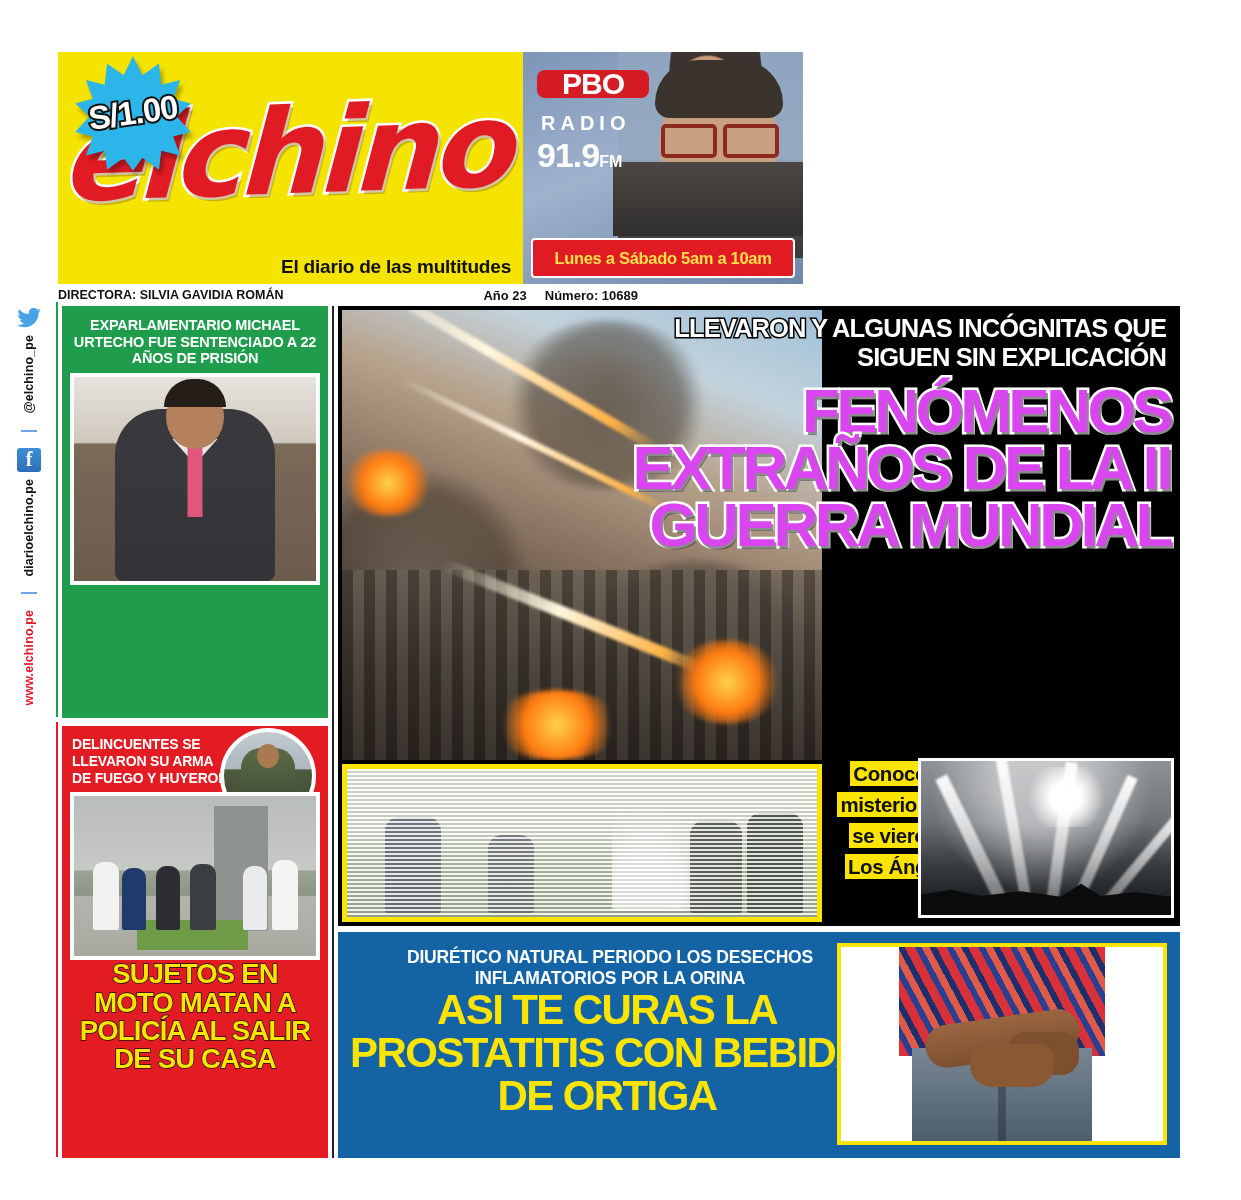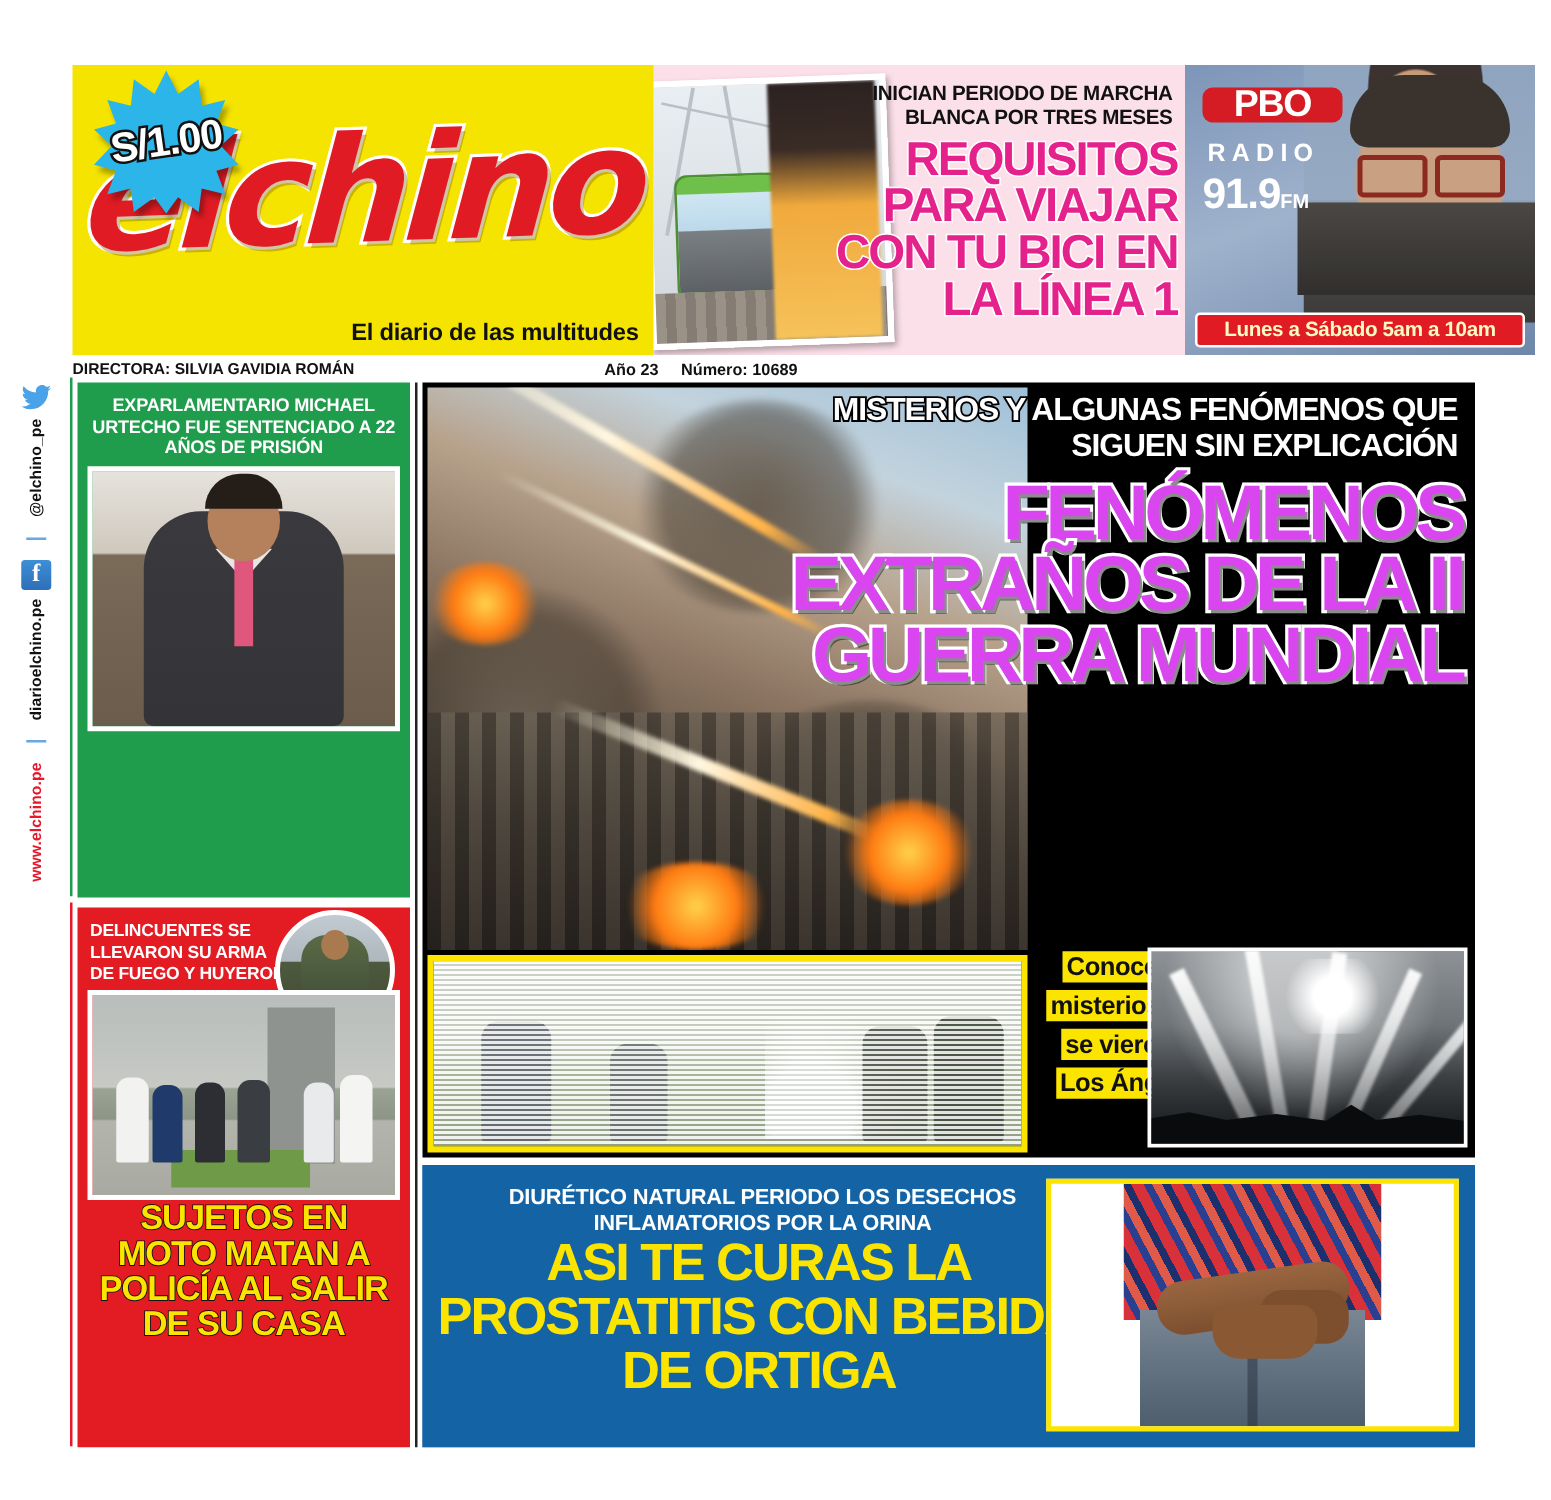--- a/index.html
+++ b/index.html
@@ -161,24 +161,24 @@
     position:absolute; left:14px; top:84px; font-size:34px; font-weight:bold;
     color:#fff; letter-spacing:-1px;
   }
   .pbo-freq small{ font-size:16px; letter-spacing:0; }
   .pbo-name{
     position:absolute; left:14px; top:126px; width:130px;
     font-size:31px; font-weight:bold; color:#fff; line-height:.97;
     letter-spacing:-.5px;
   }
   .pbo-hours{
-    position:absolute; left:8px; right:8px; bottom:6px; height:28px;
+    position:absolute; left:8px; right:8px; bottom:6px; height:40px;
     background:#e01b24; border:2px solid #fff; border-radius:4px;
     display:flex; align-items:center; justify-content:center;
-    font-size:16.5px; font-weight:bold; color:#fef9c3; letter-spacing:-.3px;
+    font-size:16.5px; font-weight:bold; color:#fde047; letter-spacing:-.3px;
   }
 
   
   .dateline{
     position:absolute; left:58px; top:284px; width:1110px; height:22px;
     display:flex; align-items:center; font-size:13px; font-weight:bold; color:#111;
   }
   .dl-left{ width:330px; font-size:12.5px; }
   .dl-mid{ flex:1; text-align:center; font-size:14px; }
   .dl-right{ width:250px; text-align:right; display:flex; gap:18px; justify-content:flex-end; }
@@ -470,33 +470,20 @@
         <div class="tagline">El diario de las multitudes</div>
       </div>
       <div class="price-burst">
         <svg viewBox="0 0 100 100" aria-hidden="true">
           <polygon fill="#2cb5e8" points="50,2 58,18 72,8 74,26 90,22 84,38 99,42 87,53 99,66 84,70 90,86 74,82 72,98 58,88 50,99 42,88 28,98 26,82 10,86 16,70 1,66 13,53 1,42 16,38 10,22 26,26 28,8 42,18"></polygon>
         </svg>
         <div class="price-label">S/1.00</div>
       </div>
     </div>
 
-    <div class="mast-pink">
-      <div class="teaser-photo">
-        <div class="tp-sky"></div>
-        <div class="tp-wire" style="left:22px;top:0;width:3px;height:120px;transform:rotate(12deg);"></div>
-        <div class="tp-wire" style="left:70px;top:0;width:3px;height:150px;transform:rotate(-8deg);"></div>
-        <div class="tp-wire" style="left:8px;top:30px;width:150px;height:2px;transform:rotate(14deg);"></div>
-        <div class="tp-train"></div>
-        <div class="tp-rail"></div>
-        <div class="tp-person"></div>
-      </div>
-      <div class="teaser-kicker">INICIAN PERIODO DE MARCHA BLANCA POR TRES MESES</div>
-      <div class="teaser-head">REQUISITOS PARA VIAJAR CON TU BICI EN LA LÍNEA 1</div>
-    </div>
 
     <div class="mast-ad">
       <div class="ad-face">
         <div class="ad-head"></div>
         <div class="ad-hair"></div>
         <div class="ad-glasses"></div>
         <div class="ad-jacket"></div>
       </div>
       <div class="pbo-logo">PBO</div>
       <div class="pbo-radio">RADIO</div>
@@ -564,21 +551,21 @@
 
     <div class="ms-yellowphoto">
       <div class="yp-spray"></div>
       <div class="yp-sold yp-a"></div>
       <div class="yp-sold yp-b"></div>
       <div class="yp-sold yp-c"></div>
       <div class="yp-sold yp-d"></div>
       <div class="yp-scan"></div>
     </div>
 
-    <div class="ms-overline">MISTERIOS Y ALGUNAS FENÓMENOS QUE SIGUEN SIN EXPLICACIÓN</div>
+    <div class="ms-overline">LLEVARON Y ALGUNAS INCÓGNITAS QUE SIGUEN SIN EXPLICACIÓN</div>
     <div class="ms-headline">FENÓMENOS EXTRAÑOS DE LA II GUERRA MUNDIAL</div>
     <div class="ms-deck"><span>Conoce todo sobre los misteriosos objetos que se vieron en el cielo de Los Ángeles en febrero de 1942 y más.</span></div>
 
     <div class="ms-ufo">
       <div class="ufo-sky"></div>
       <div class="ufo-glow"></div>
       <div class="ufo-beam ub1"></div>
       <div class="ufo-beam ub2"></div>
       <div class="ufo-beam ub3"></div>
       <div class="ufo-beam ub4"></div>

